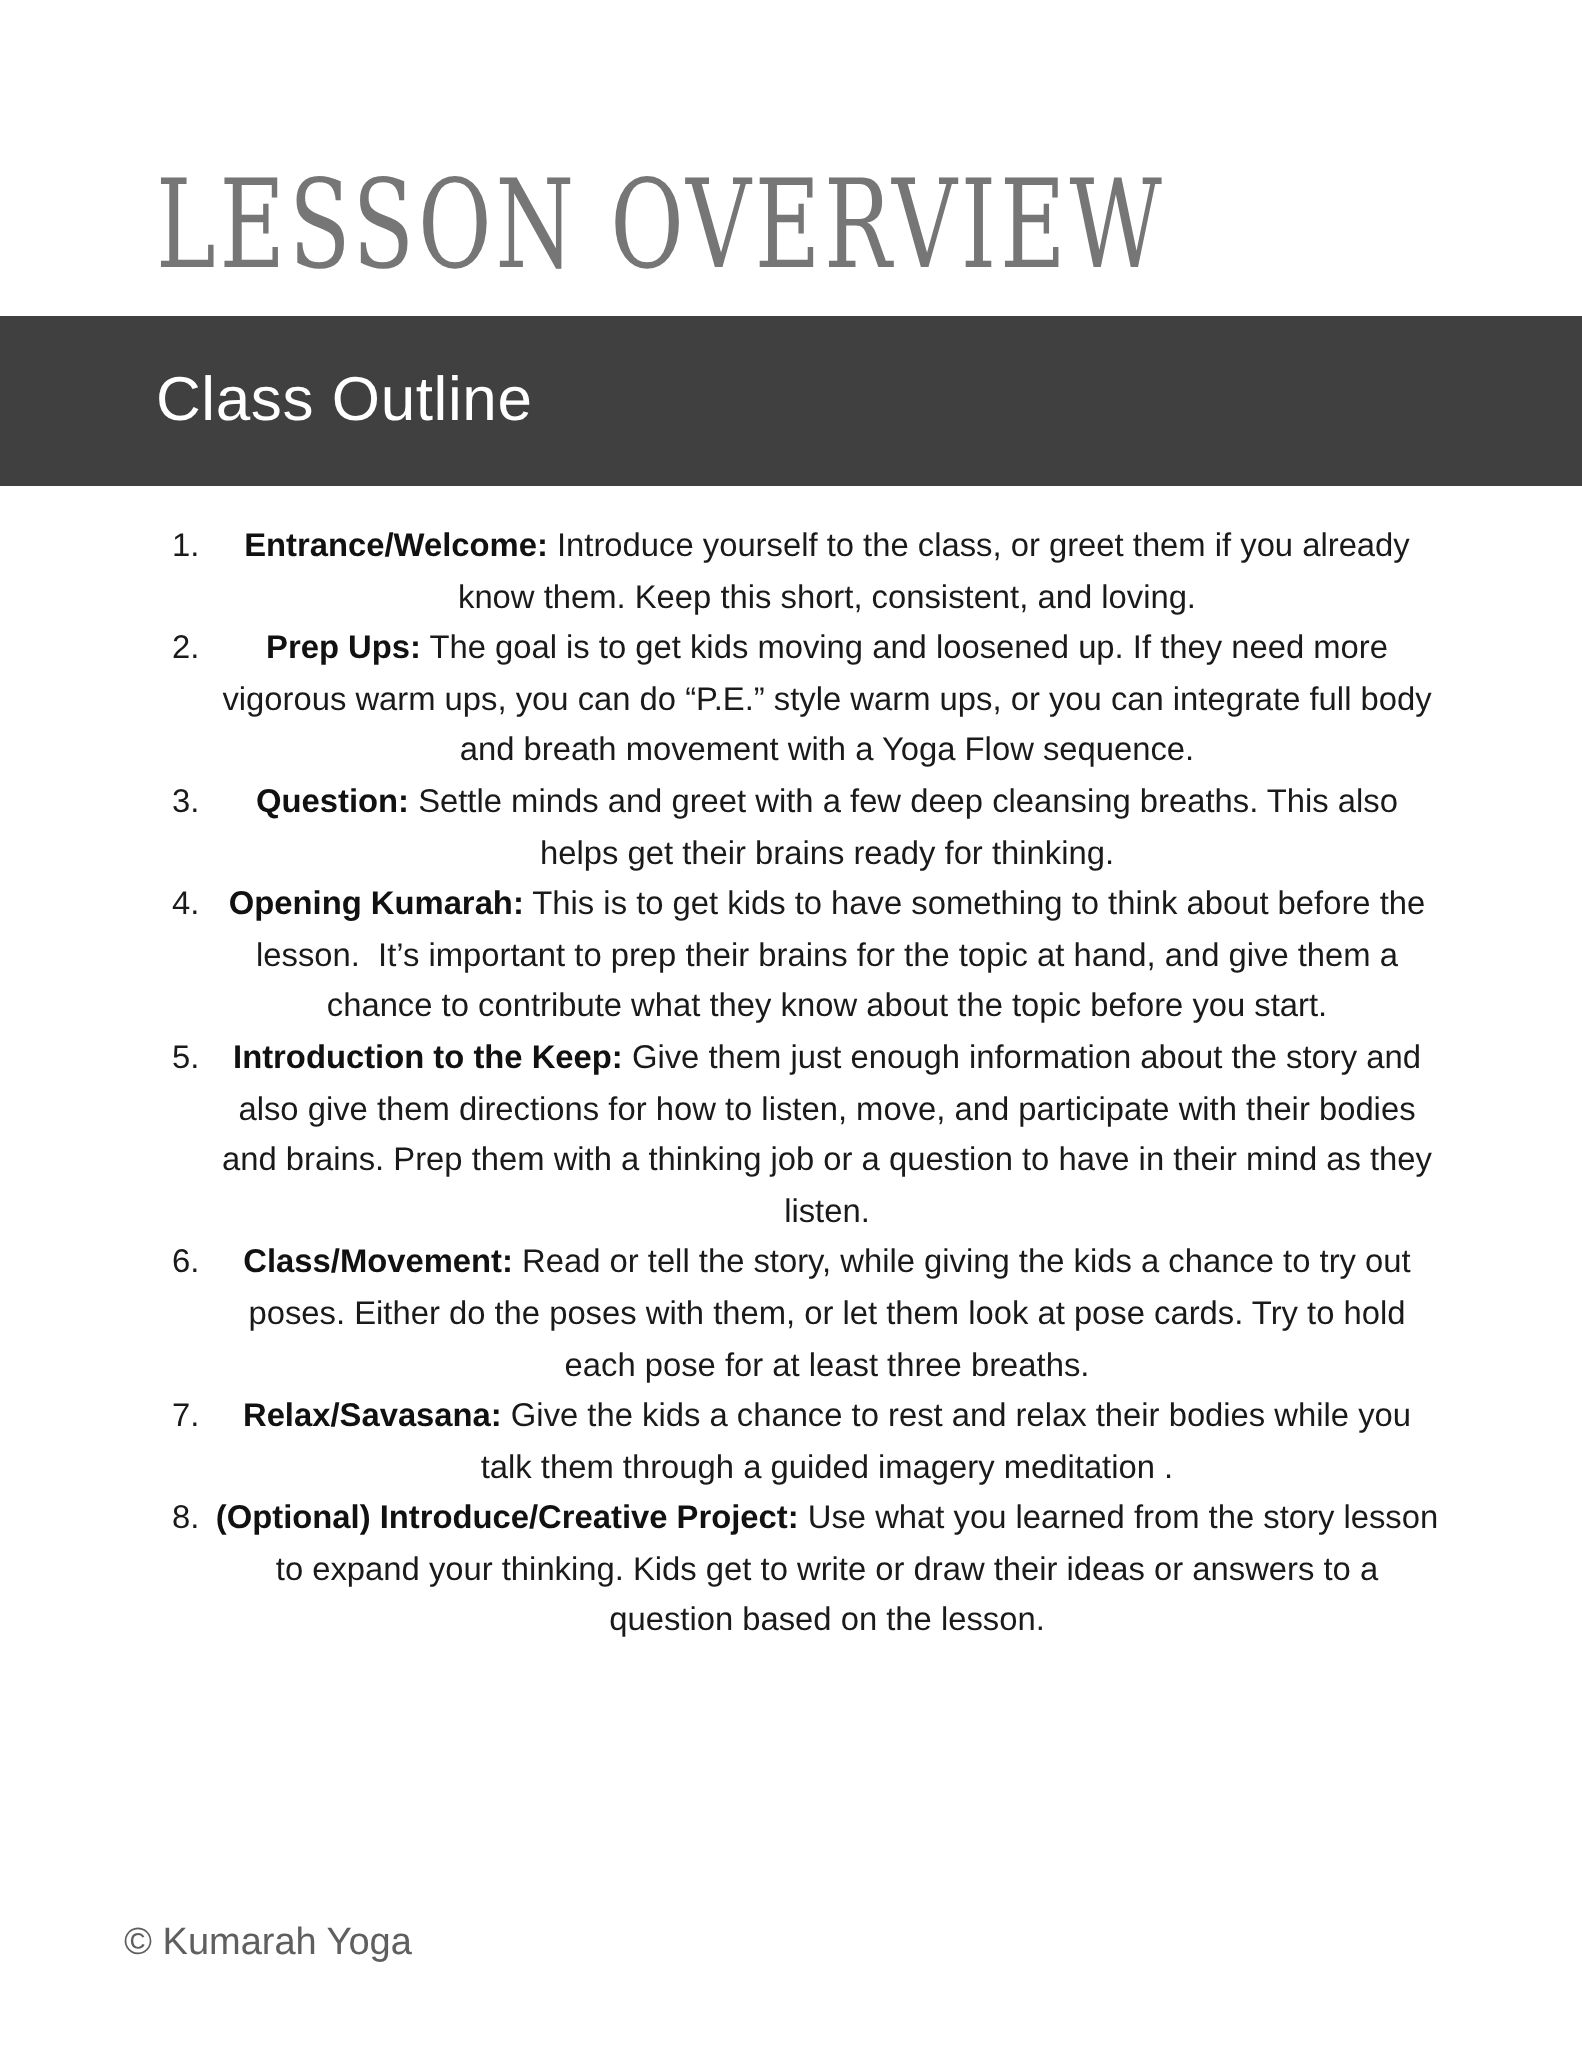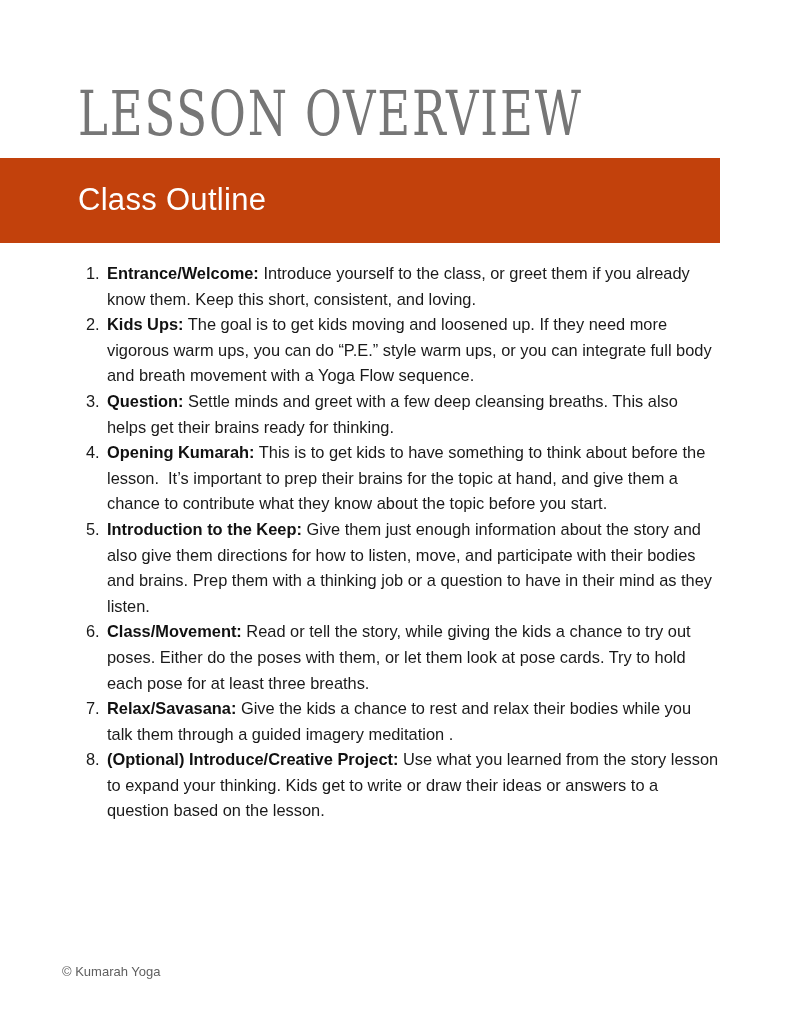--- a/index.html
+++ b/index.html
@@ -38,23 +38,23 @@
     transform: scaleY(1.18) scaleX(0.96);
     transform-origin: left top;
     white-space: nowrap;
   }
 
   
   .section-band {
     position: absolute;
     left: 0;
     top: 158px;
-    width: 720px;
+    width: 791px;
     height: 85px;
-    background: #c2410c;
+    background: #404040;
   }
   .section-band-title {
     position: absolute;
     left: 78px;
     top: 22px;
     font-family: "Liberation Sans", sans-serif;
     font-size: 31px;
     line-height: 40px;
     font-weight: 300;
     color: #ffffff;
@@ -80,35 +80,35 @@
   .item-number {
     flex: 0 0 auto;
     width: 21px;
     text-align: left;
     font-size: 16.4px;
     line-height: 25.6px;
     color: #1a1a1a;
   }
   .item-body {
     flex: 1 1 auto;
-    text-align: left;
+    text-align: center;
     white-space: pre-wrap;
   }
   .item-term {
     font-weight: bold;
     color: #111111;
   }
 
   
   .footer {
     position: absolute;
     left: 62px;
     top: 963px;
     font-family: "Liberation Sans", sans-serif;
-    font-size: 13px;
+    font-size: 19px;
     line-height: 18px;
     color: #5f5f5f;
     font-weight: 300;
     white-space: nowrap;
   }
 </style>
 </head>
 <body>
 
 <div class="page">
@@ -119,21 +119,21 @@
     <div class="section-band-title">Class Outline</div>
   </div>
 
   <ol class="outline" style="list-style: none; margin: 0px; padding: 0px;">
       <li class="outline-item">
         <span class="item-number">1.</span>
         <span class="item-body"><span class="item-term">Entrance/Welcome:</span><span class="item-text"> Introduce yourself to the class, or greet them if you already know them. Keep this short, consistent, and loving.</span></span>
       </li>
       <li class="outline-item">
         <span class="item-number">2.</span>
-        <span class="item-body"><span class="item-term">Kids Ups:</span><span class="item-text"> The goal is to get kids moving and loosened up. If they need more vigorous warm ups, you can do “P.E.” style warm ups, or you can integrate full body and breath movement with a Yoga Flow sequence.</span></span>
+        <span class="item-body"><span class="item-term">Prep Ups:</span><span class="item-text"> The goal is to get kids moving and loosened up. If they need more vigorous warm ups, you can do “P.E.” style warm ups, or you can integrate full body and breath movement with a Yoga Flow sequence.</span></span>
       </li>
       <li class="outline-item">
         <span class="item-number">3.</span>
         <span class="item-body"><span class="item-term">Question:</span><span class="item-text"> Settle minds and greet with a few deep cleansing breaths. This also helps get their brains ready for thinking.</span></span>
       </li>
       <li class="outline-item">
         <span class="item-number">4.</span>
         <span class="item-body"><span class="item-term">Opening Kumarah:</span><span class="item-text"> This is to get kids to have something to think about before the lesson.  It’s important to prep their brains for the topic at hand, and give them a chance to contribute what they know about the topic before you start.</span></span>
       </li>
       <li class="outline-item">

